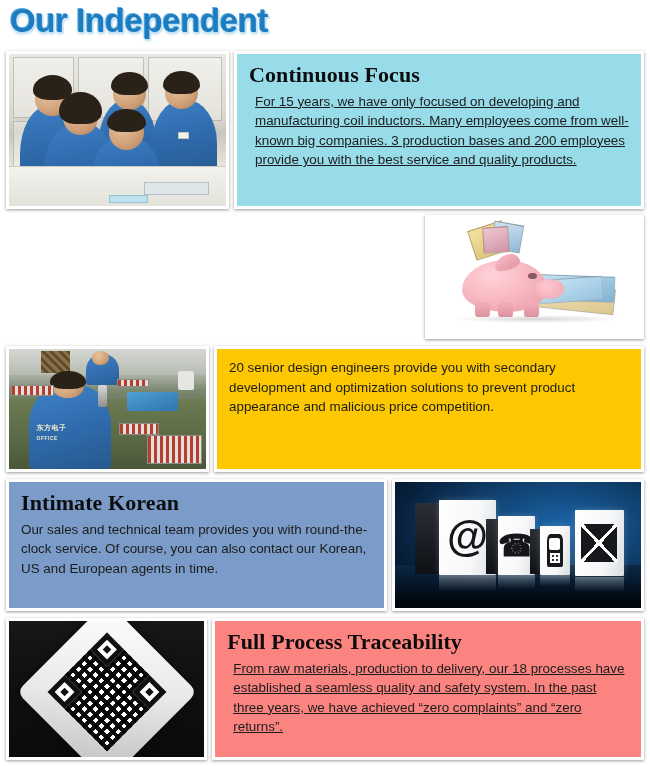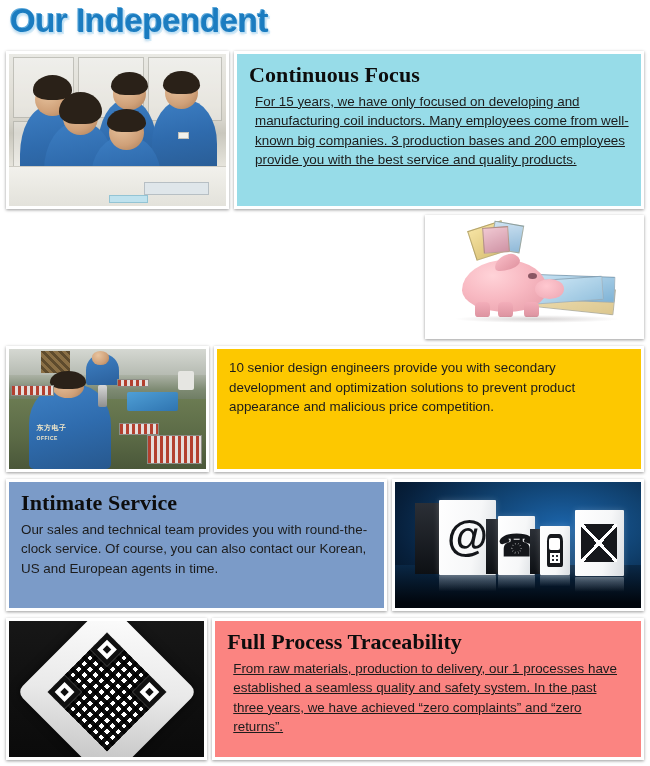--- a/index.html
+++ b/index.html
@@ -383,21 +383,21 @@
 
         <div class="blue-box" style="left:60%; top:36%; width:26%; height:16%;"></div>
         <div style="position:absolute; left:45%; top:30%; width:5%; height:18%;
                     background:linear-gradient(180deg,#d8d8d8,#8e8e8e); border-radius:2px;"></div>
         <div style="position:absolute; left:86%; top:18%; width:8%; height:16%;
                     background:#e6e6e2; border-radius:2px;"></div>
       </div>
     </div>
 
     <div class="panel text-panel" style="width:430px; margin-left:5px; background:#fdc800;">
-      <div class="block-body">10 senior design engineers provide you with secondary development and optimization solutions to prevent product appearance and malicious price competition.</div>
+      <div class="block-body">20 senior design engineers provide you with secondary development and optimization solutions to prevent product appearance and malicious price competition.</div>
     </div>
   </div>
 
   <div class="row row-reverse" style="left:6px; top:479px; width:638px; height:132px;">
 
     <div class="panel photo ph-contact" style="width:252px;">
       <div class="photo-inner">
         <div class="floor"></div>
 
         <div class="cube-side" style="left:8%;  top:17%; width:13%; height:56%;"></div>
@@ -415,21 +415,21 @@
         <div class="cube-refl" style="left:59%; top:74%; width:12%; height:11%;"></div>
 
         <div class="cube" style="left:73%; top:22%; width:20%; height:53%;">
           <div class="env-ico"></div>
         </div>
         <div class="cube-refl" style="left:73%; top:75%; width:20%; height:15%;"></div>
       </div>
     </div>
 
     <div class="panel text-panel" style="width:381px; margin-right:5px; background:#7b9bc8;">
-      <div class="block-title">Intimate Service</div>
+      <div class="block-title">Intimate Korean</div>
       <div class="block-body">Our sales and technical team provides you with round-the-clock service. Of course, you can also contact our Korean, US and European agents in time.</div>
     </div>
   </div>
 
   <div class="row" style="left:6px; top:618px; width:638px; height:142px;">
 
     <div class="panel photo ph-qr" style="width:213px;">
       <div class="photo-inner">
         <div class="qr-string"></div>
         <div class="qr-tag">
@@ -437,17 +437,17 @@
             <div class="qr-eye" style="left:0;    top:0;"></div>
             <div class="qr-eye" style="right:0;   top:0;"></div>
             <div class="qr-eye" style="left:0;    bottom:0;"></div>
           </div>
         </div>
       </div>
     </div>
 
     <div class="panel text-panel" style="width:456px; margin-left:5px; background:#fb8481;">
       <div class="block-title">Full Process Traceability</div>
-      <div class="block-body indent">From raw materials, production to delivery, our 1 processes have established a seamless quality and safety system. In the past three years, we have achieved “zero complaints” and “zero returns”.</div>
+      <div class="block-body indent">From raw materials, production to delivery, our 18 processes have established a seamless quality and safety system. In the past three years, we have achieved “zero complaints” and “zero returns”.</div>
     </div>
   </div>
 
 </div>
 
 </body></html>

